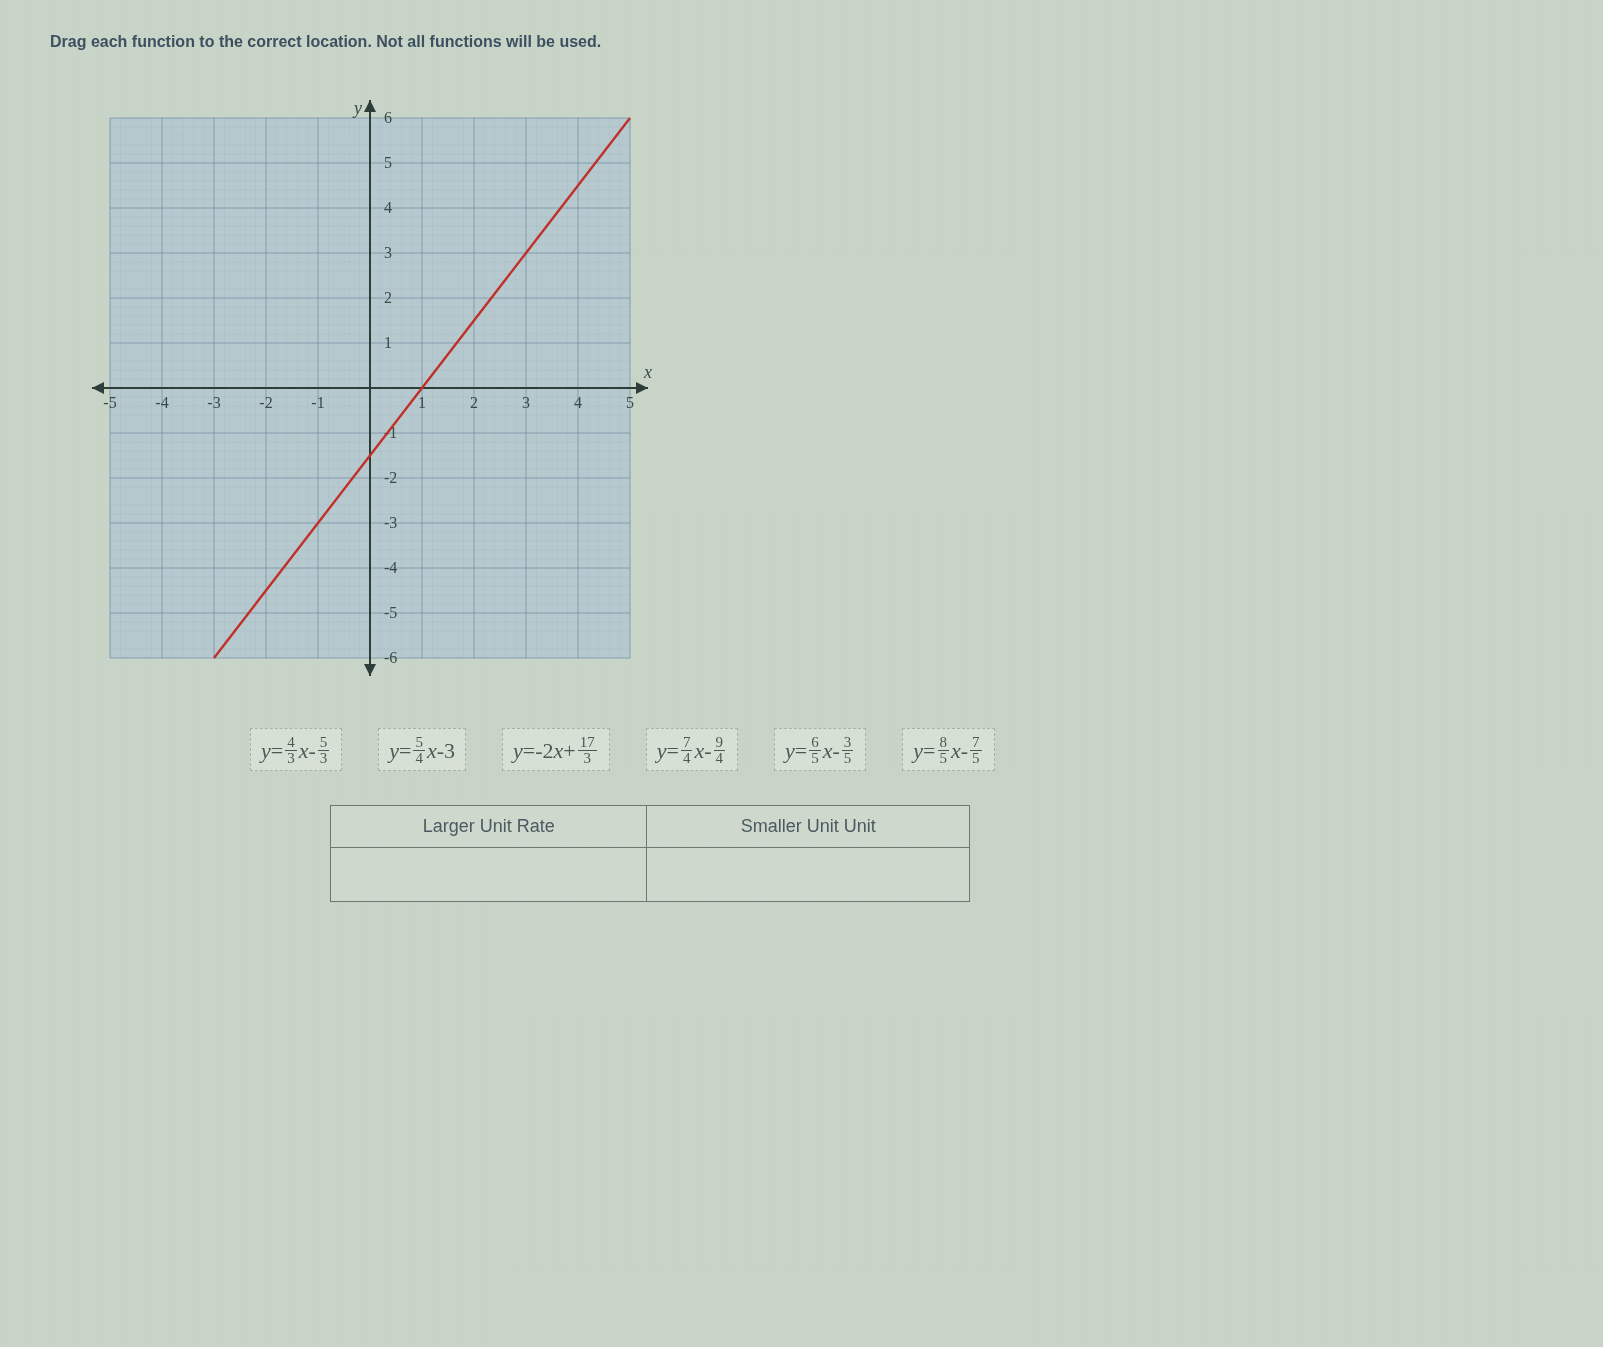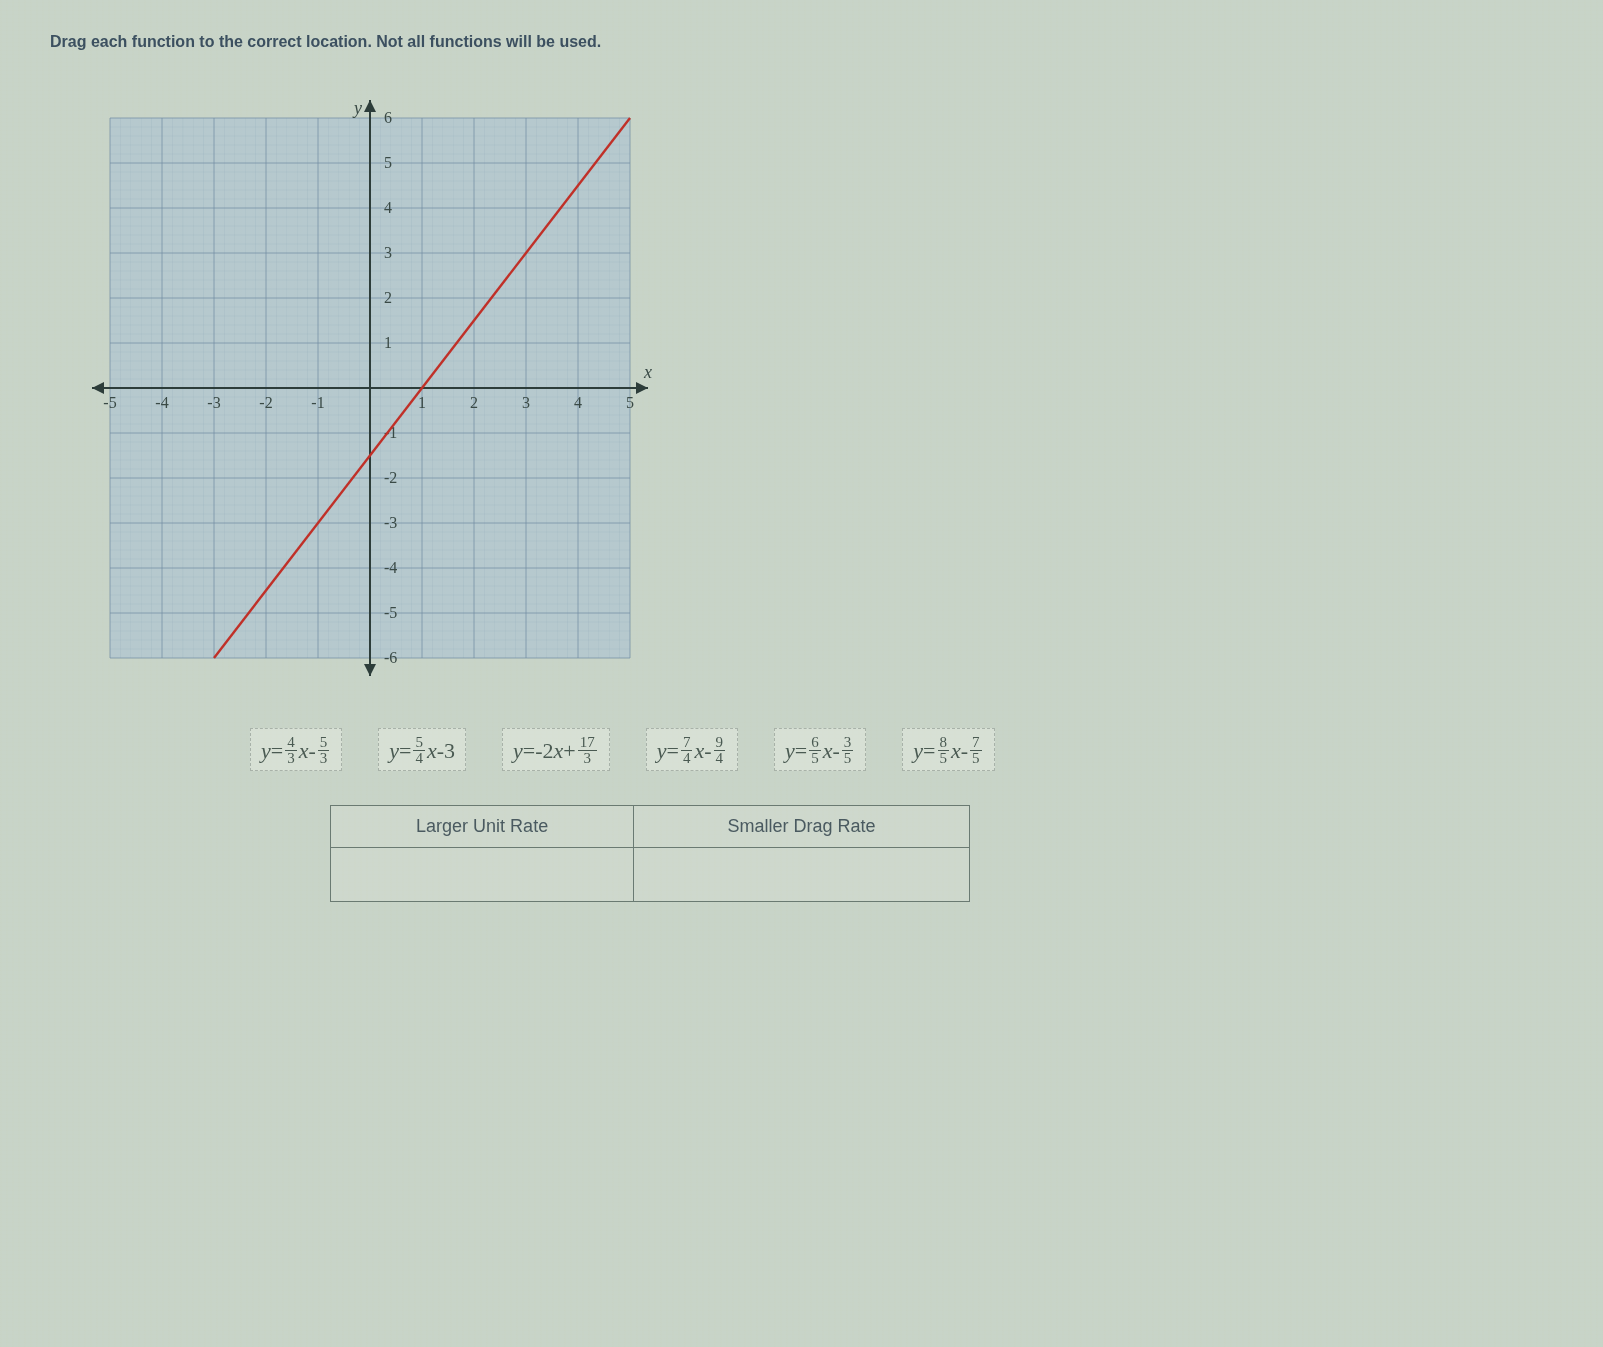--- a/index.html
+++ b/index.html
@@ -325,20 +325,20 @@
         <span class="n">7</span>
         <span class="d">5</span>
       </span>
     </div>
   </div>
 
 <table class="drop-table">
   <tbody>
       <tr>
     <th>Larger Unit Rate</th>
-    <th>Smaller Drag Rate</th>
+    <th>Smaller Unit Unit</th>
   </tr>
   <tr>
     <td></td>
     <td></td>
   </tr>
 </tbody>
   </table>
 
 </body></html>

